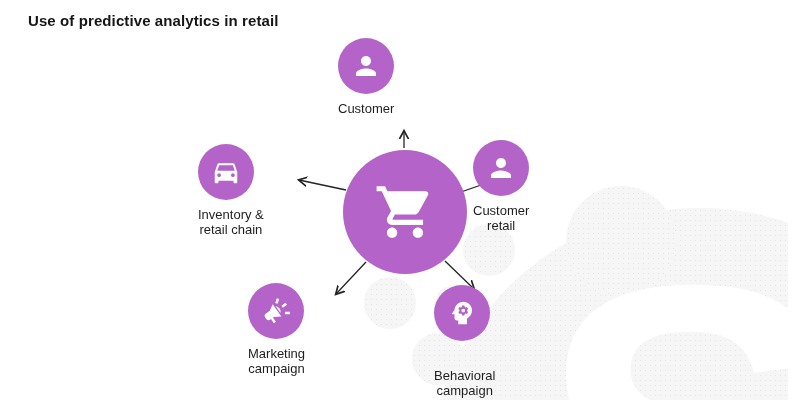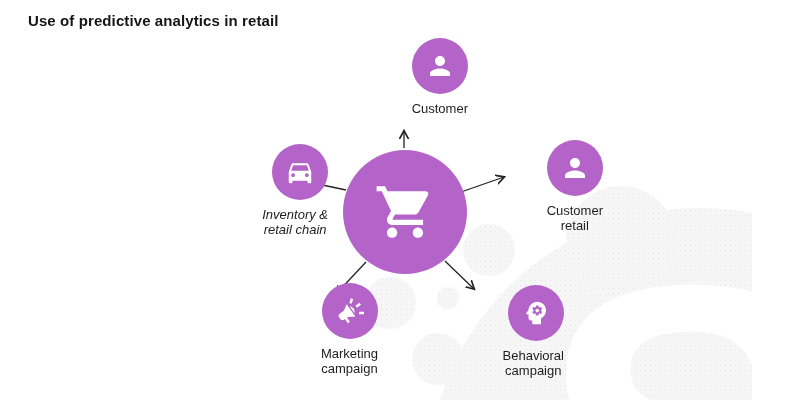--- a/index.html
+++ b/index.html
@@ -1,19 +1,20 @@
 <!DOCTYPE html>
 <html style="--accent: #b464c8; --icon: #ffffff; --arrow: #232323; --watermark-bg: #f6f6f6; --watermark-dot: #e9e1ea;"><head>
 <meta charset="utf-8">
 <style>
   html,body{margin:0;padding:0;background:#ffffff;}
   .stage{
     position:relative;width:752px;height:400px;overflow:hidden;
     background:#ffffff;
     font-family:"Liberation Sans","DejaVu Sans",sans-serif;
+    padding-left:36px;
   }
   
   .wm-blob{
     position:absolute;border-radius:50%;z-index:0;
     background-color:var(--watermark-bg,#f6f6f6);
     background-image:radial-gradient(circle, var(--watermark-dot,#e9e1ea) 0.7px, transparent 0.9px);
     background-size:5px 5px;
   }
   .wm-big   {left:428px;top:208px;width:544px;height:544px;}
   .wm-mid   {left:566px;top:186px;width:110px;height:110px;}
@@ -29,21 +30,21 @@
   
   .title{
     position:absolute;left:28px;top:12px;z-index:3;
     font-size:15px;font-weight:700;color:#161616;letter-spacing:0.1px;
   }
   
   .arrows{position:absolute;left:0;top:0;z-index:1;}
   
   .node{
     position:absolute;z-index:2;width:130px;
-    display:flex;flex-direction:column;align-items:flex-end;
+    display:flex;flex-direction:column;align-items:flex-start;
   }
   .bubble{
     width:56px;height:56px;border-radius:50%;
     background:var(--accent,#b464c8);
     display:flex;align-items:center;justify-content:center;
     flex:0 0 auto;
   }
   .bubble svg{display:block;}
   .hub{
     position:absolute;left:343px;top:150px;z-index:2;
@@ -109,21 +110,21 @@
       <svg width="30" height="30" viewBox="0 0 24 24">
         <path fill="#ffffff" d="M12 12c2.21 0 4-1.79 4-4s-1.79-4-4-4-4 1.79-4 4 1.79 4 4 4zm0 2c-2.67 0-8 1.34-8 4v2h16v-2c0-2.66-5.33-4-8-4z"></path>
       </svg>
     </div>
     <div class="node-label">
       <span>Customer</span>
       <span>retail</span>
     </div>
   </div>
 
-  <div class="node" style="left:434px;top:285px;">
+  <div class="node" style="left:434px;top:285px;gap:20px;">
     <div class="bubble">
       <svg width="30" height="30" viewBox="0 0 24 24">
         <path fill="#ffffff" fill-rule="evenodd" d="M13 3C9.25 3 6.2 5.94 6.02 9.64L4.1 12.2c-.25.33-.01.8.4.8H6v3c0 1.1.9 2 2 2h1v3h7v-4.68c2.36-1.12 4-3.53 4-6.32 0-3.87-3.13-7-7-7zm3 7c0 .13-.01.26-.02.39l.83.66c.08.06.1.16.05.25l-.8 1.39c-.05.09-.16.12-.24.09l-.99-.4c-.21.16-.43.29-.67.39L14 13.83c-.01.1-.1.17-.2.17h-1.6c-.1 0-.18-.07-.2-.17l-.15-1.06c-.25-.1-.47-.23-.68-.39l-.99.4c-.09.03-.2 0-.25-.09l-.8-1.39c-.05-.08-.03-.19.05-.25l.84-.66c-.01-.13-.02-.26-.02-.39s.01-.26.02-.39l-.84-.66c-.08-.06-.1-.16-.05-.26l.8-1.38c.05-.09.15-.12.24-.09l1 .4c.2-.15.43-.29.67-.39L12 6.17c.02-.1.1-.17.2-.17h1.6c.1 0 .18.07.2.17l.15 1.06c.24.1.46.23.67.39l.99-.4c.09-.03.2 0 .24.09l.8 1.38c.05.09.03.2-.05.26l-.83.66c.01.13.02.26.02.39zm-3-1.43c-.79 0-1.43.64-1.43 1.43s.64 1.43 1.43 1.43 1.43-.64 1.43-1.43-.64-1.43-1.43-1.43z"></path>
       </svg>
     </div>
     <div class="node-label">
       <span>Behavioral</span>
       <span>campaign</span>
     </div>
   </div>
@@ -135,21 +136,21 @@
           <path fill="#ffffff" d="M18 13v-2h4v2h-4zm-1.6 5.2l3.2 2.4 1.2-1.6-3.2-2.4-1.2 1.6zM19.6 5.6l-1.2-1.6-3.2 2.4 1.2 1.6 3.2-2.4zM4 9c-1.1 0-2 .9-2 2v2c0 1.1.9 2 2 2h1v4h2v-4h1l5 3V6L8 9H4zm11.5 3c0-1.33-.58-2.53-1.5-3.35v6.69c.92-.81 1.5-2.01 1.5-3.34z"></path>
         </g>
       </svg>
     </div>
     <div class="node-label">
       <span>Marketing</span>
       <span>campaign</span>
     </div>
   </div>
 
-  <div class="node" style="left:198px;top:144px;font-style:italic;">
+  <div class="node" style="left:198px;top:144px;">
     <div class="bubble">
       <svg width="30" height="30" viewBox="0 0 24 24">
         <path fill="#ffffff" d="M18.92 6.01C18.72 5.42 18.16 5 17.5 5h-11c-.66 0-1.21.42-1.42 1.01L3 12v8c0 .55.45 1 1 1h1c.55 0 1-.45 1-1v-1h12v1c0 .55.45 1 1 1h1c.55 0 1-.45 1-1v-8l-2.08-5.99zM6.5 16c-.83 0-1.5-.67-1.5-1.5S5.67 13 6.5 13s1.5.67 1.5 1.5S7.33 16 6.5 16zm11 0c-.83 0-1.5-.67-1.5-1.5s.67-1.5 1.5-1.5 1.5.67 1.5 1.5-.67 1.5-1.5 1.5zM5 11l1.5-4.5h11L19 11H5z"></path>
       </svg>
     </div>
     <div class="node-label">
       <span>Inventory &amp;</span>
       <span>retail chain</span>
     </div>
   </div>

